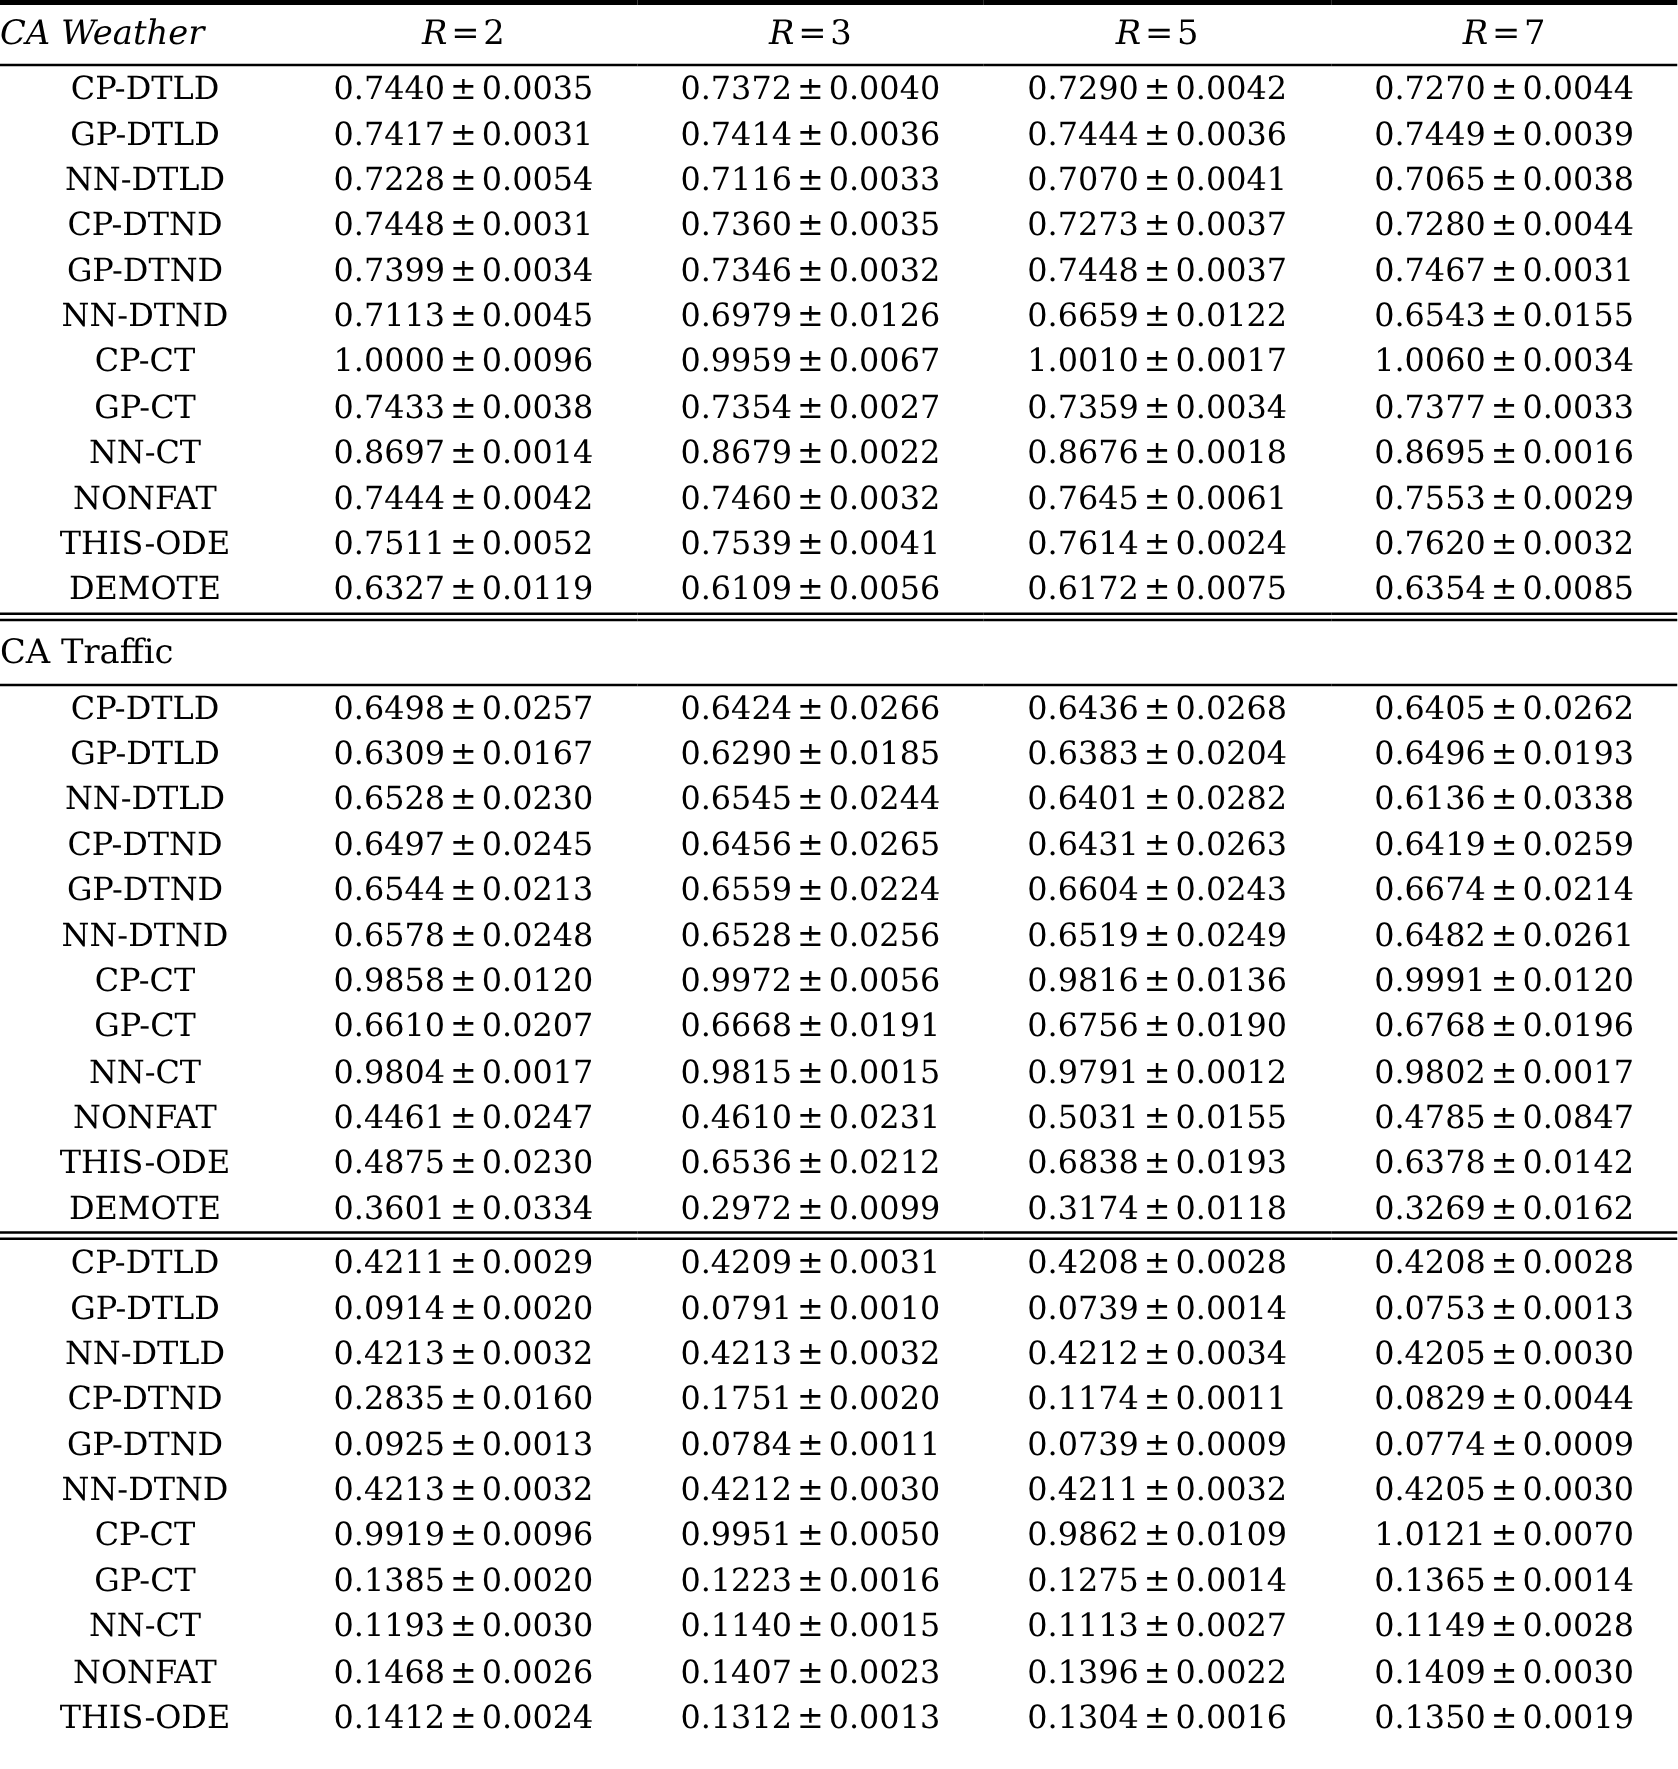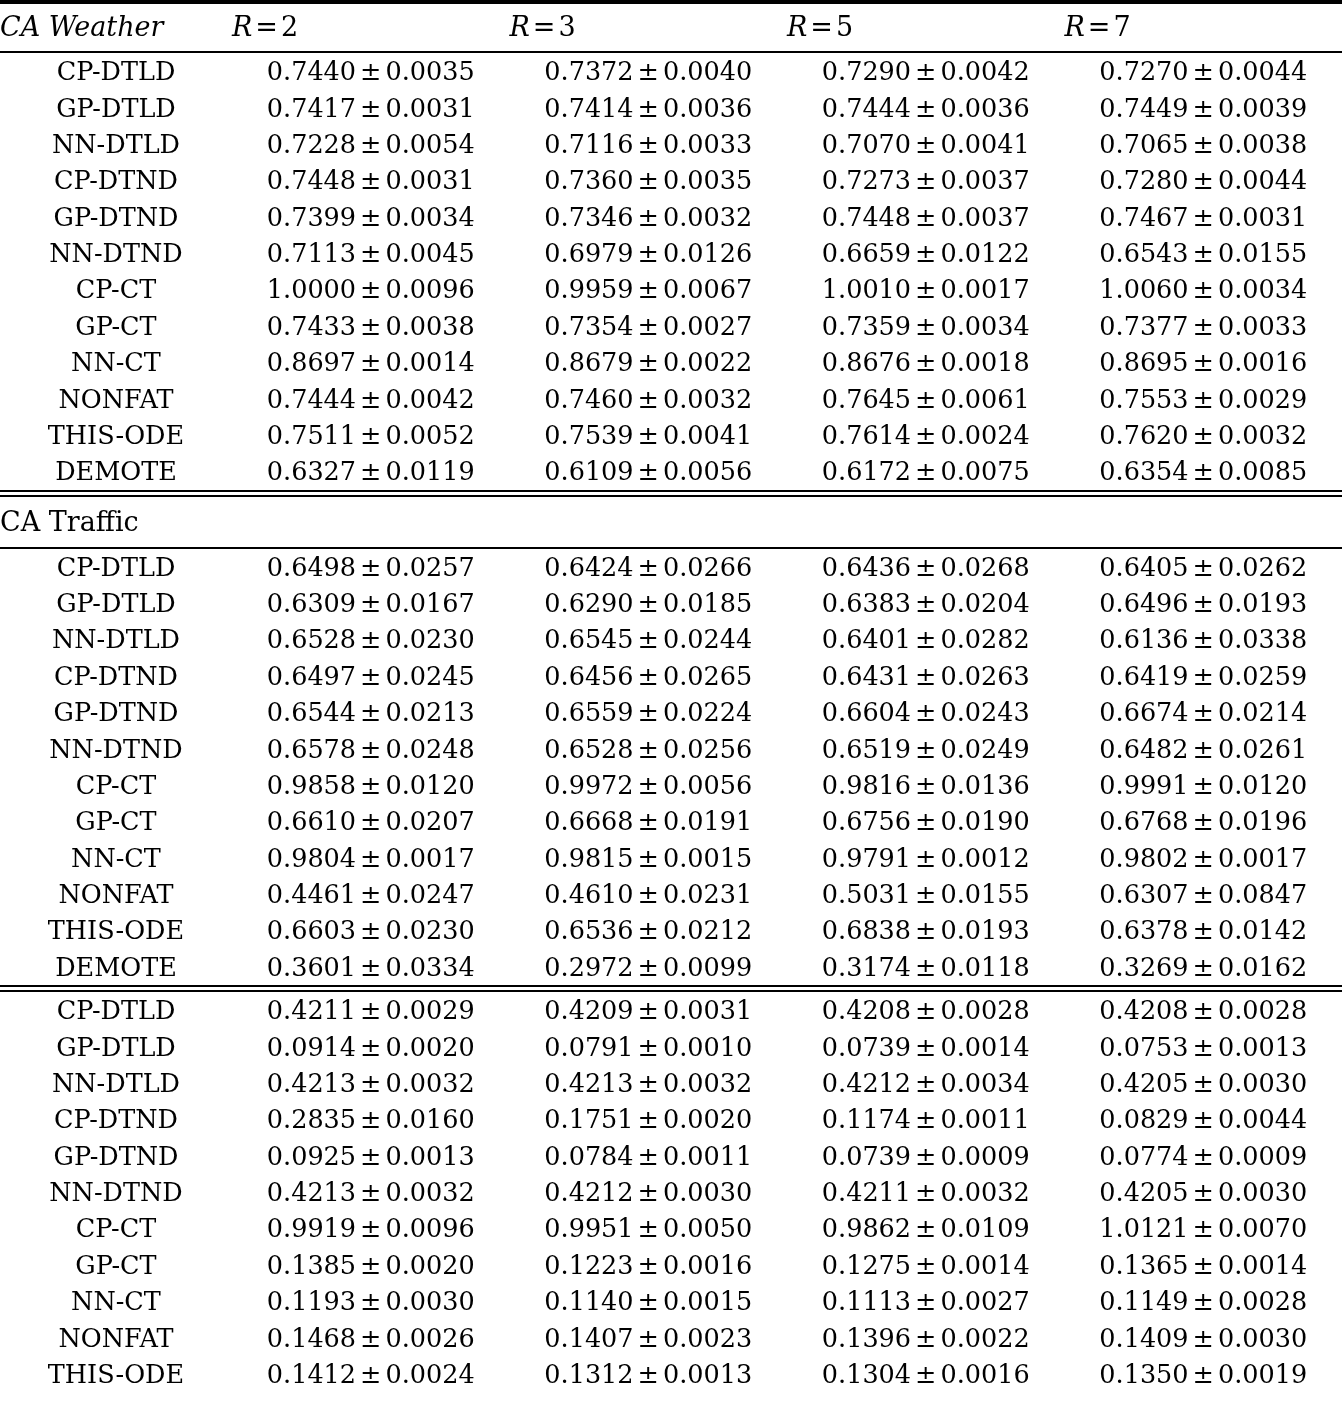--- a/index.html
+++ b/index.html
@@ -62,21 +62,21 @@
     padding: 7px 0 9px 0;
     vertical-align: baseline;
     font-size: 27px;
   }
   td.head-label {
     text-align: left;
     font-style: italic;
     padding-left: 26px;
   }
   td.head-val {
-    text-align: left;
+    text-align: center;
     font-style: normal;
   }
   .mathvar { font-style: italic; }
   .matheq  { font-style: normal; padding: 0 3px; }
 
   
   tr.section-row td {
     padding: 9px 0 10px 0;
     vertical-align: baseline;
   }
@@ -286,25 +286,25 @@
           <td class="cell"><span>0.9804</span><span class="pm">±</span><span>0.0017</span></td>
           <td class="cell"><span>0.9815</span><span class="pm">±</span><span>0.0015</span></td>
           <td class="cell"><span>0.9791</span><span class="pm">±</span><span>0.0012</span></td>
           <td class="cell"><span>0.9802</span><span class="pm">±</span><span>0.0017</span></td>
         </tr>
         <tr class="data-row">
           <td class="row-label">NONFAT</td>
           <td class="cell"><span>0.4461</span><span class="pm">±</span><span>0.0247</span></td>
           <td class="cell"><span>0.4610</span><span class="pm">±</span><span>0.0231</span></td>
           <td class="cell"><span>0.5031</span><span class="pm">±</span><span>0.0155</span></td>
-          <td class="cell"><span>0.6307</span><span class="pm">±</span><span>0.0847</span></td>
+          <td class="cell"><span>0.4785</span><span class="pm">±</span><span>0.0847</span></td>
         </tr>
         <tr class="data-row">
           <td class="row-label">THIS-ODE</td>
-          <td class="cell"><span>0.6603</span><span class="pm">±</span><span>0.0230</span></td>
+          <td class="cell"><span>0.4875</span><span class="pm">±</span><span>0.0230</span></td>
           <td class="cell"><span>0.6536</span><span class="pm">±</span><span>0.0212</span></td>
           <td class="cell"><span>0.6838</span><span class="pm">±</span><span>0.0193</span></td>
           <td class="cell"><span>0.6378</span><span class="pm">±</span><span>0.0142</span></td>
         </tr>
         <tr class="data-row bold">
           <td class="row-label">DEMOTE</td>
           <td class="cell"><span>0.3601</span><span class="pm">±</span><span>0.0334</span></td>
           <td class="cell"><span>0.2972</span><span class="pm">±</span><span>0.0099</span></td>
           <td class="cell"><span>0.3174</span><span class="pm">±</span><span>0.0118</span></td>
           <td class="cell"><span>0.3269</span><span class="pm">±</span><span>0.0162</span></td>

